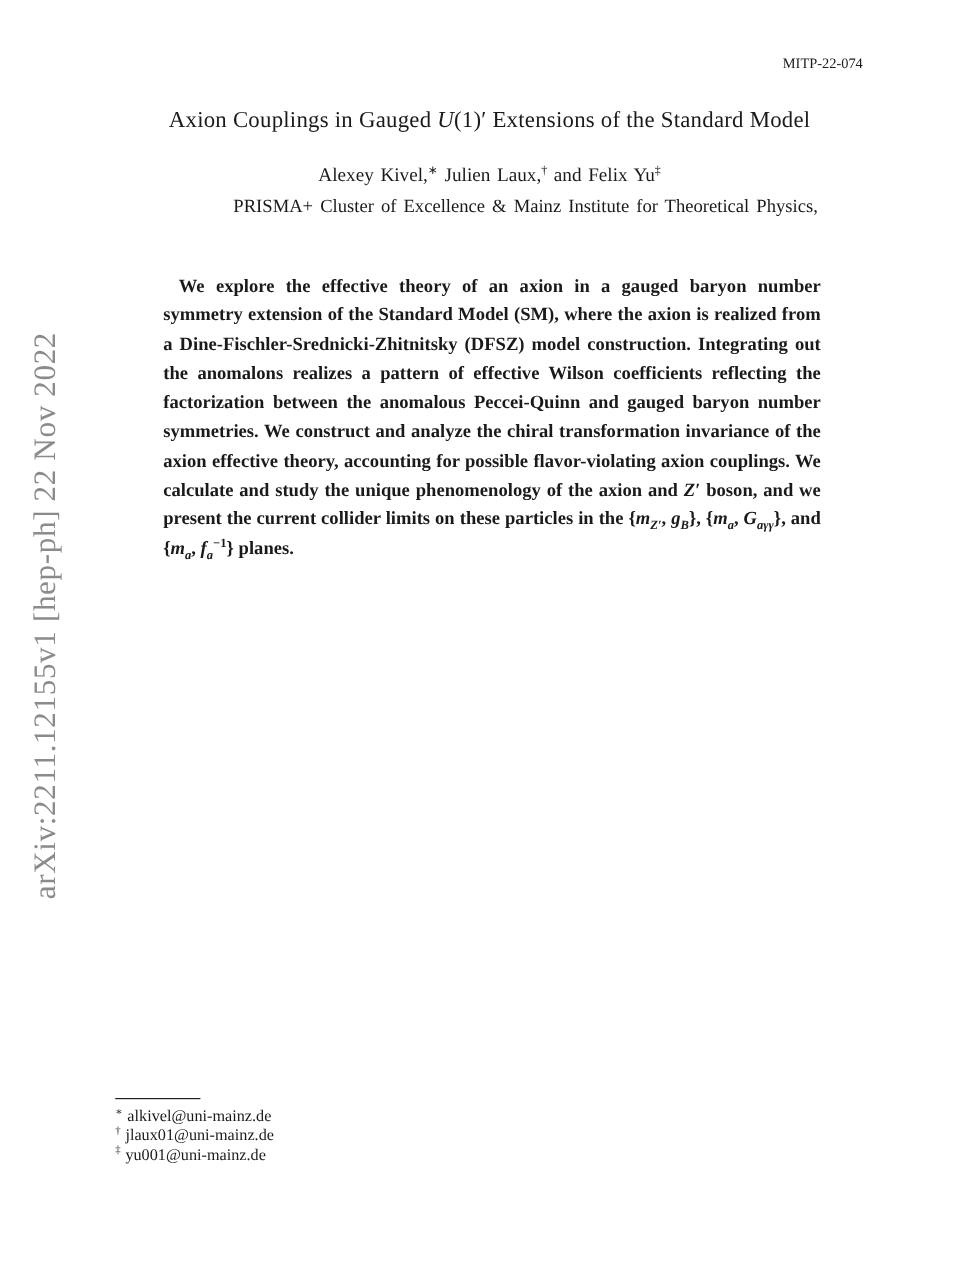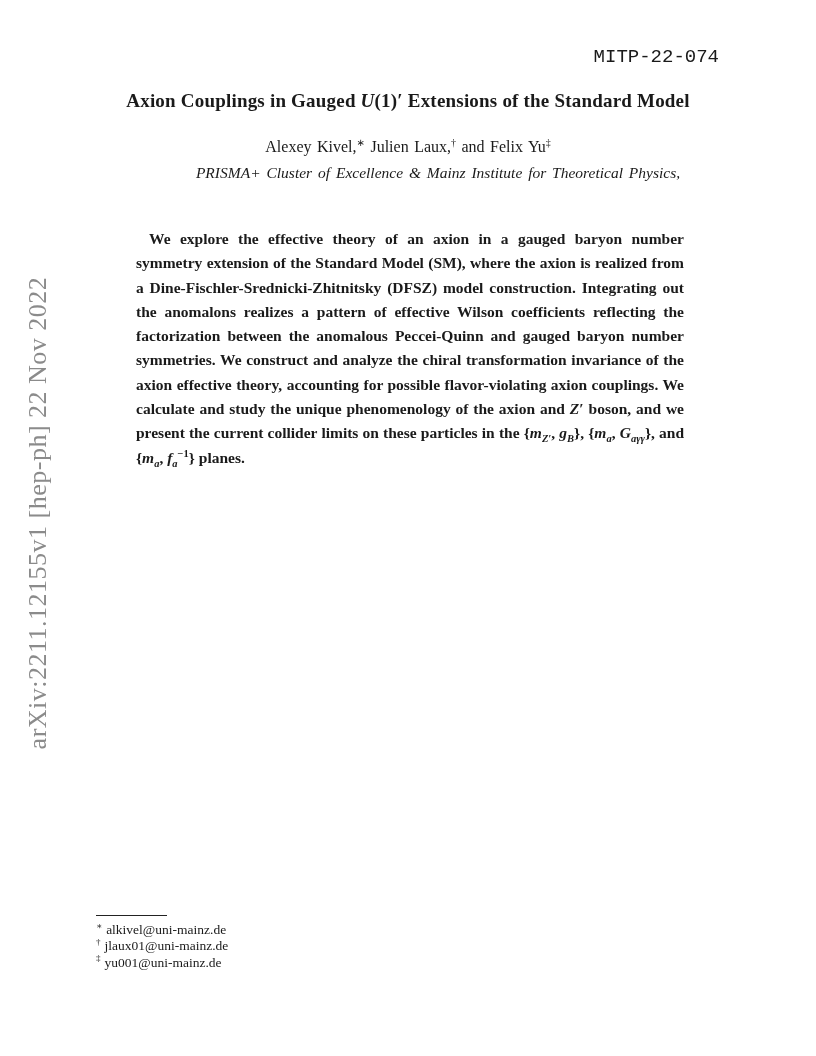--- a/index.html
+++ b/index.html
@@ -19,31 +19,30 @@
     transform: translate(-50%, -50%) rotate(-90deg);
     white-space: nowrap;
     font-size: 26px;
     letter-spacing: 0.5px;
     color: #8b8b8b;
   }
   .preprint-id {
     position: absolute;
     top: 46px;
     right: 97px;
-    font-size: 19px;
-    font-family: Liberation Mono, monospace;
+    font-size: 12px;
   }
   .paper-title {
     position: absolute;
     top: 90px;
     left: 0;
     right: 0;
     text-align: center;
     font-size: 19px;
-    font-weight: bold;
+    font-weight: normal;
     margin: 0;
     letter-spacing: 0.2px;
   }
   .paper-title i { font-family: "Liberation Serif", "DejaVu Serif", serif; }
   .author-line {
     position: absolute;
     top: 138px;
     left: 0;
     right: 0;
     text-align: center;
@@ -53,21 +52,20 @@
   }
   .author-line sup {
     font-size: 10px;
     line-height: 0;
   }
   .affiliation {
     position: absolute;
     left: 16px;
     right: 0;
     text-align: center;
-    font-style: italic;
     font-size: 15.5px;
     word-spacing: 2px;
     padding-left: 44px;
   }
   .affil-1 { top: 164px; }
   .affil-2 { top: 188px; }
   .abstract {
     position: absolute;
     top: 227px;
     left: 136px;

